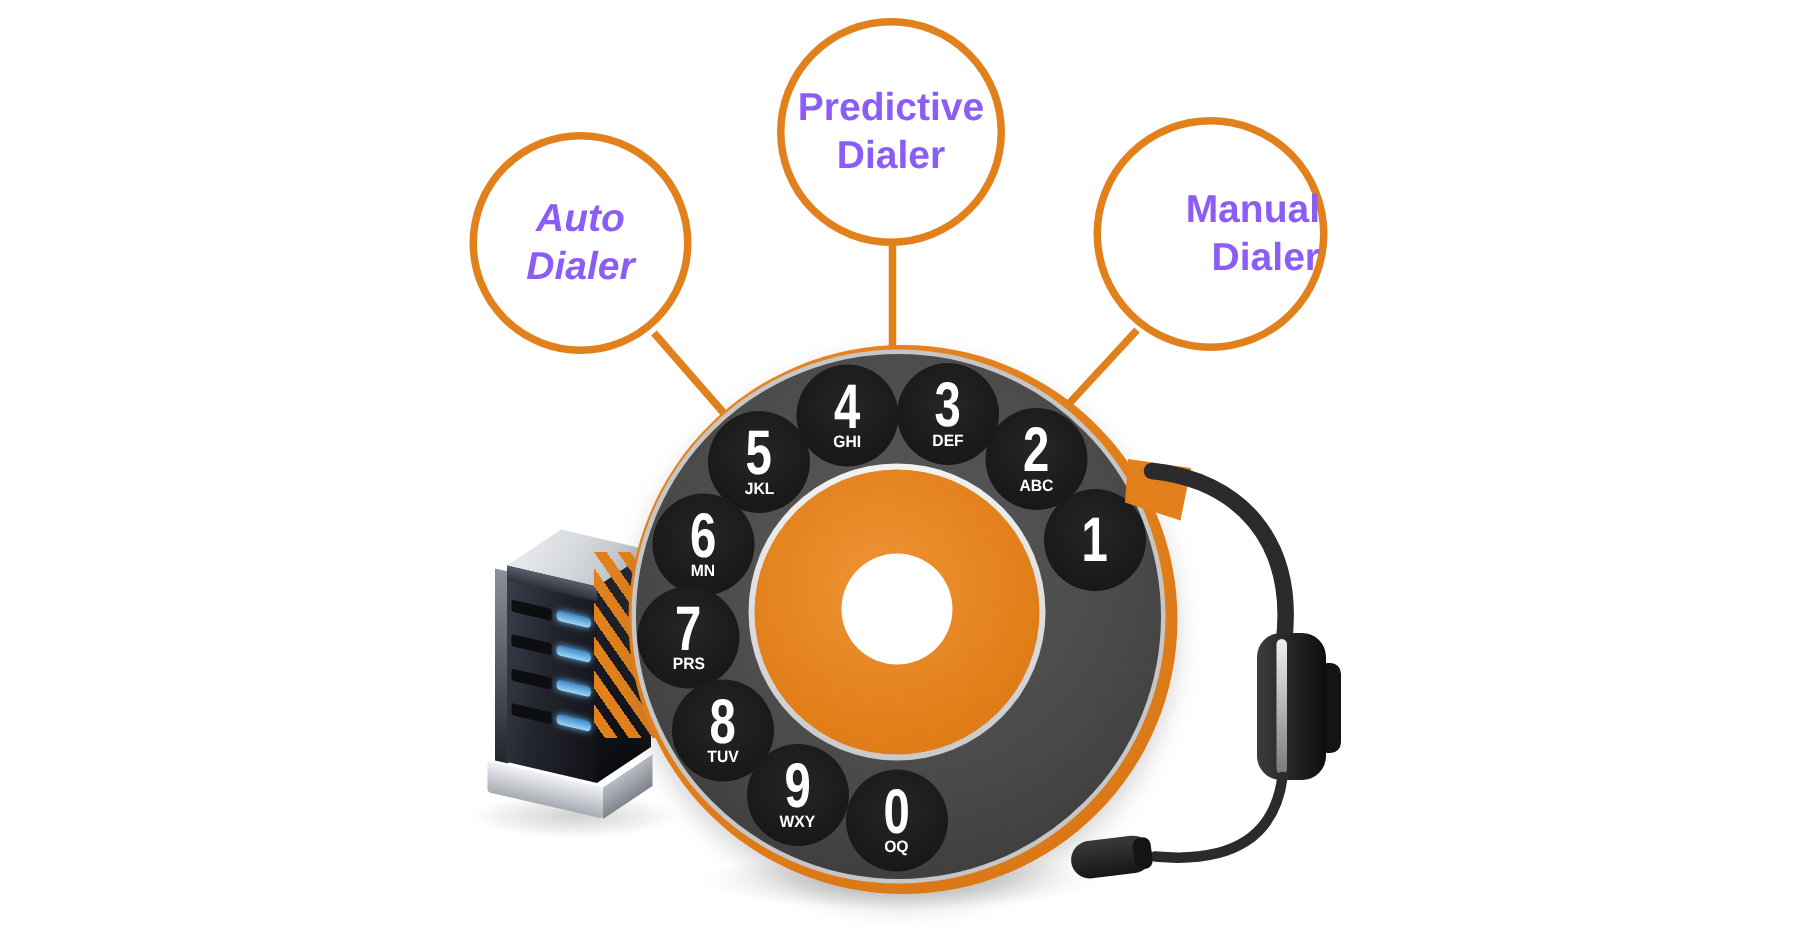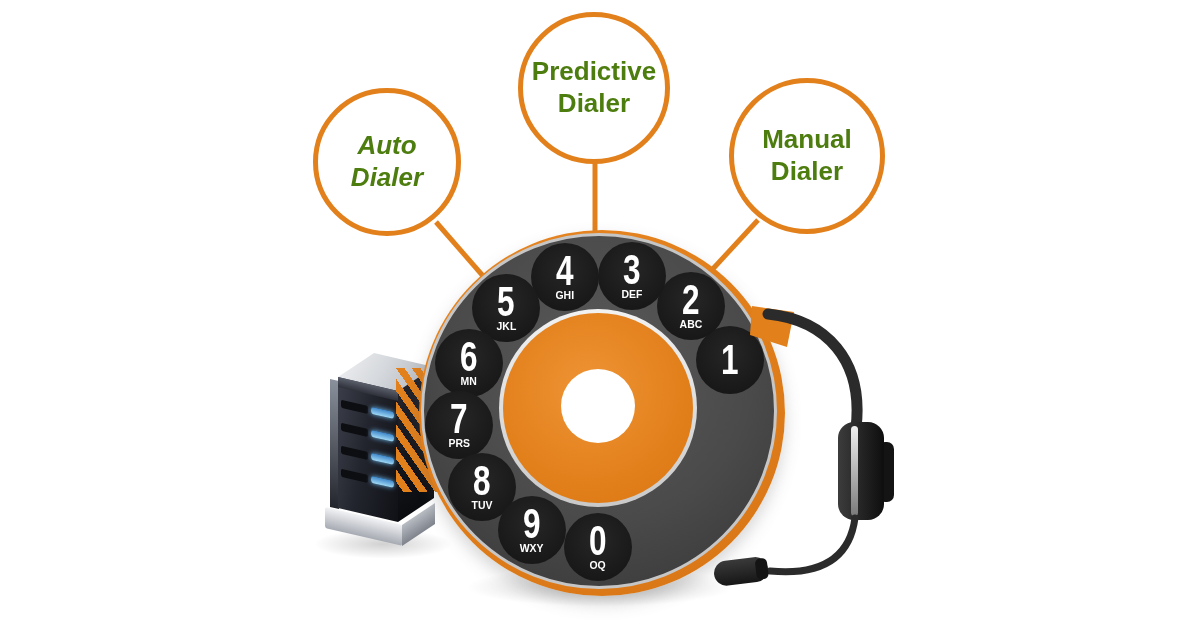--- a/index.html
+++ b/index.html
@@ -13,24 +13,24 @@
   .shadow-server { left:308px; top:528px; width:150px; height:32px;
     background:radial-gradient(ellipse at center, rgba(90,90,90,.28), rgba(90,90,90,0) 65%); }
 
   
   svg.connectors { position:absolute; left:0; top:0; z-index:1; }
 
   
   .bubble { position:absolute; border:5px solid #E2801C; border-radius:50%; background:#fff;
     display:flex; flex-direction:column; align-items:center; justify-content:center;
     z-index:2; text-align:center; }
-  .bubble span { display:block; font-weight:bold; font-size:26px; line-height:1.22; color:#4d7c0f; }
+  .bubble span { display:block; font-weight:bold; font-size:26px; line-height:1.22; color:#8b5cf6; }
   .bubble-auto { left:313px; top:88px; width:148px; height:148px;font-style:italic; }
   .bubble-pred { left:518px; top:12px; width:152px; height:152px; }
-  .bubble-man  { left:729px; top:78px; width:156px; height:156px; }
+  .bubble-man  { left:729px; top:78px; width:156px; height:156px;align-items:flex-end; }
 
   
   .srv { position:absolute; z-index:3; }
   .srv-slats { left:396px; top:368px; width:48px; height:124px; z-index:4;
     background:repeating-linear-gradient(55deg, rgba(0,0,0,0) 0 6px, #E2801C 6px 13px); }
   .srv-top { left:338px; top:352px; width:96px; height:40px;
     clip-path:polygon(0% 62.5%, 37.5% 2.5%, 100% 37.5%, 62.5% 97.5%);
     background:linear-gradient(120deg, #f0f1f3 0%, #d6d9dd 45%, #aeb2b9 100%); }
   .srv-left { left:330px; top:379px; width:9px; height:128px;
     transform:skewY(13deg); transform-origin:top left;

